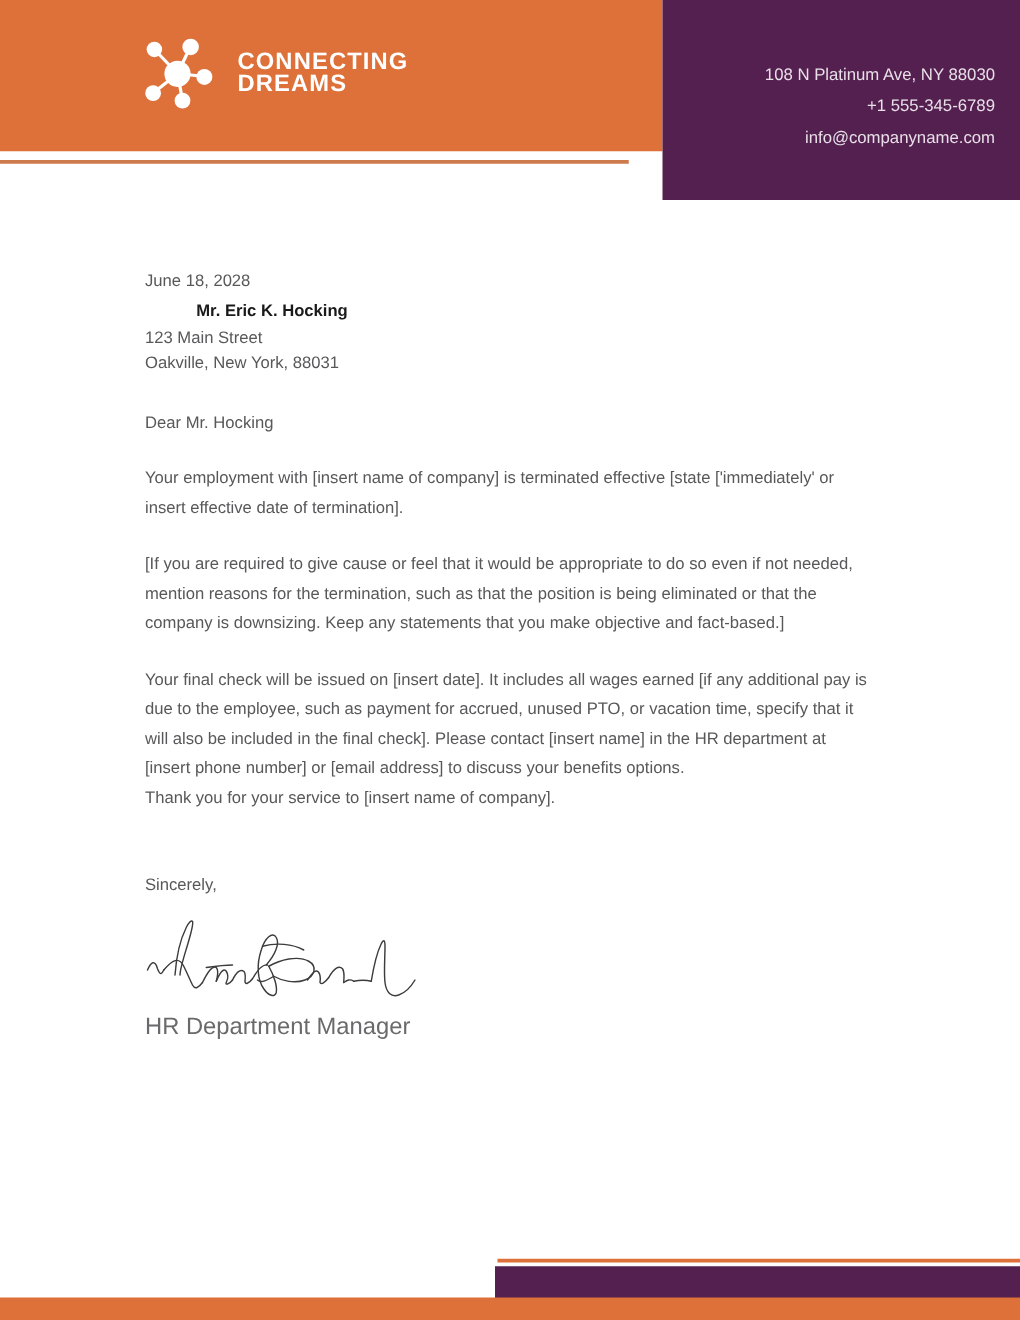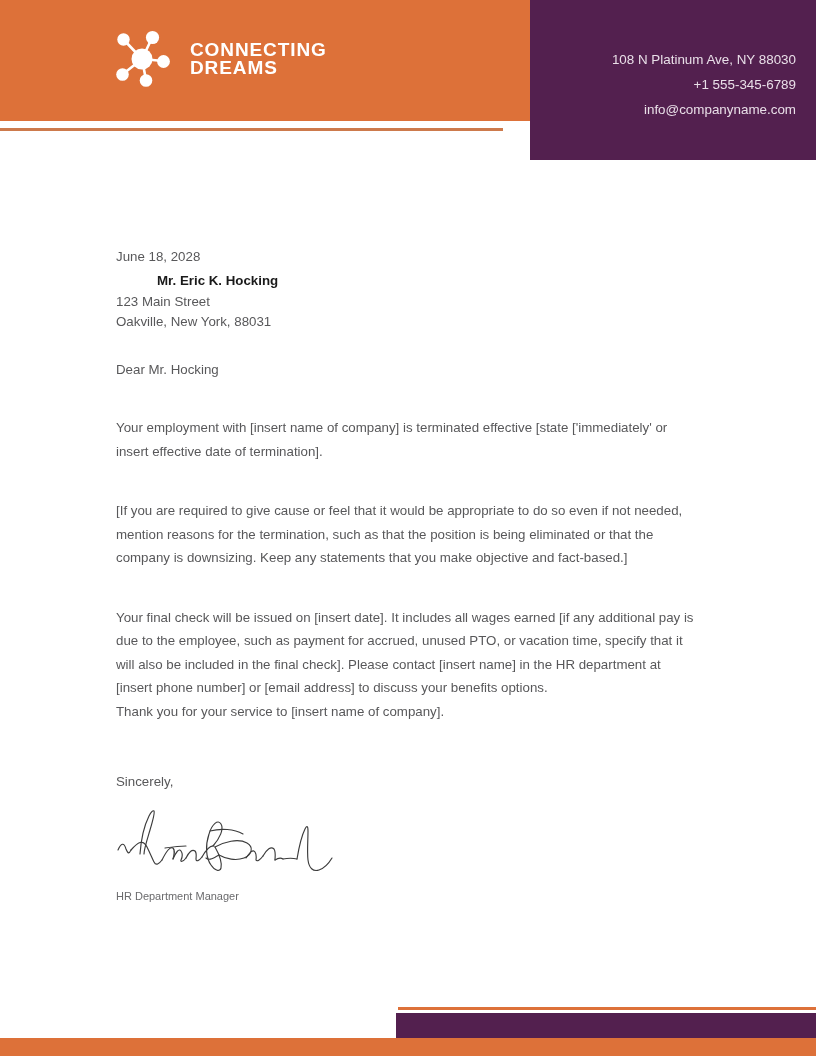--- a/index.html
+++ b/index.html
@@ -78,21 +78,21 @@
     color: #e9dfe8;
     font-size: 13.4px;
     line-height: 25px;
   }
   .contact-line { display: block; white-space: nowrap; }
 
   
   .letter {
     position: absolute;
     left: 116px;
-    top: 245px;
+    top: 213px;
     width: 582px;
     color: #58585a;
     font-size: 13.3px;
   }
   .addr-date {
     line-height: 23px;
     color: #58585a;
   }
   .addr-name {
     font-weight: bold;
@@ -102,21 +102,21 @@
     margin-left: 41px;
   }
   .addr-line {
     line-height: 20px;
   }
   .greeting {
     margin-top: 28px;
     line-height: 20px;
   }
   .para {
-    margin-top: 36px;
+    margin-top: 22px;
     line-height: 23.5px;
   }
   .para.tight { margin-top: 0; }
 
   .closing {
     margin-top: 49px;
     line-height: 20px;
   }
 
   .signature {
@@ -127,21 +127,21 @@
 
   .sign-name {
     margin-top: 30px;
     font-weight: bold;
     color: #1a1a1a;
     font-size: 13.3px;
     line-height: 22px;
   }
   .sign-title {
     color: #6a6a6c;
-    font-size: 11px;
+    font-size: 19px;
     line-height: 22px;
   }
 
   
   .footer-rule {
     position: absolute;
     left: 398px;
     top: 1007px;
     width: 418px;
     height: 3px;

